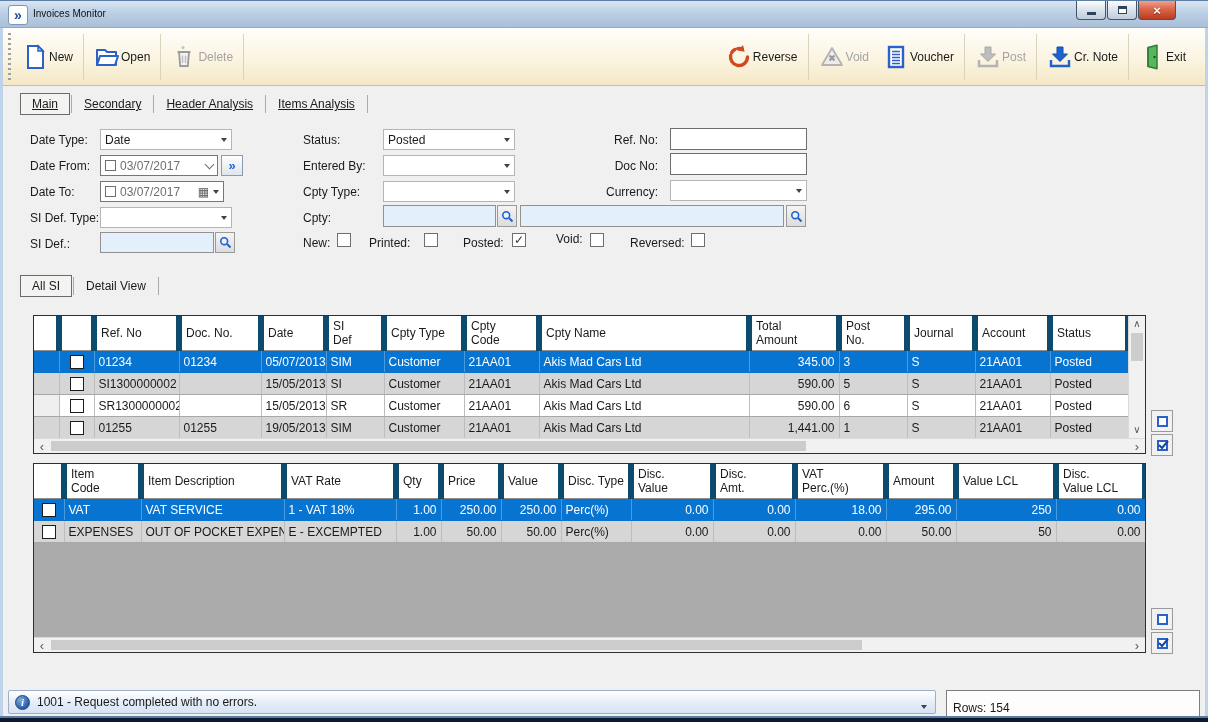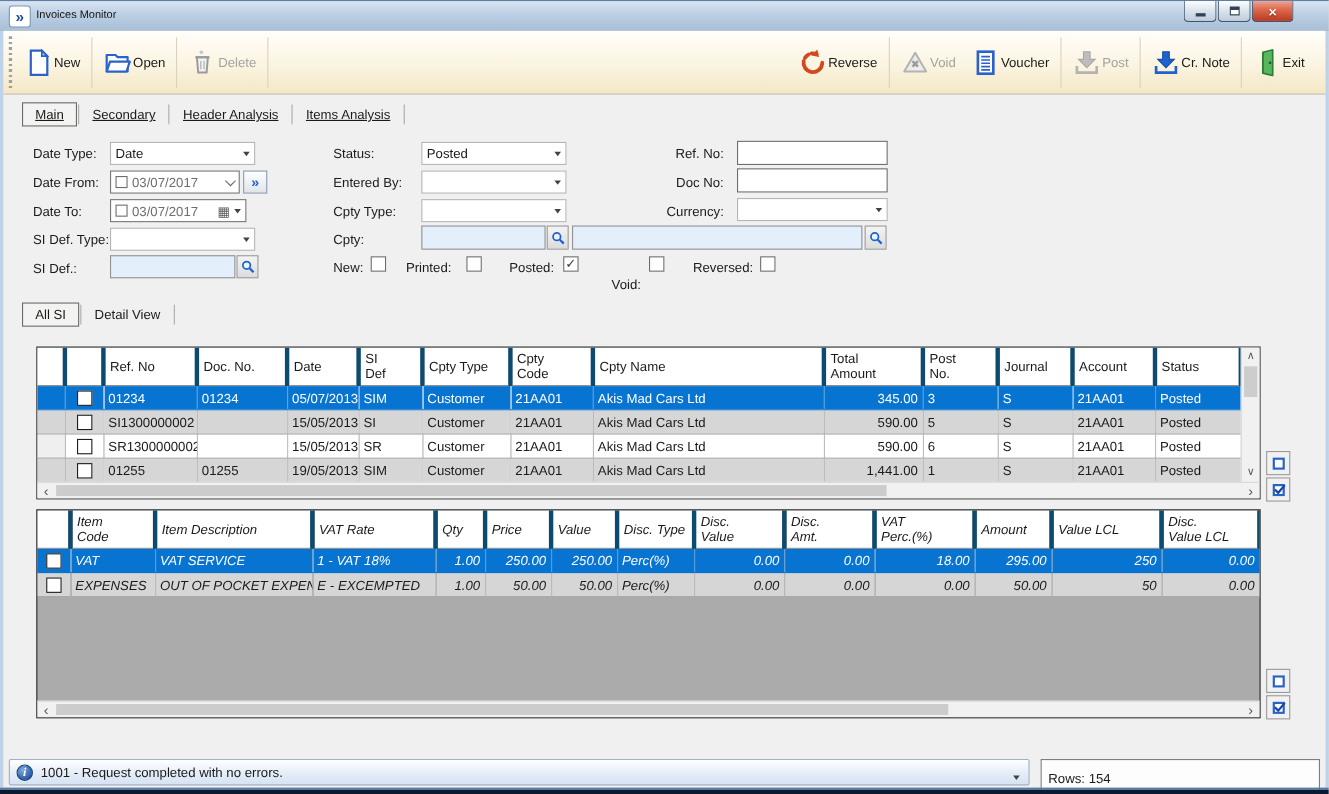--- a/index.html
+++ b/index.html
@@ -65,21 +65,21 @@
   .whiteinput{position:absolute;background:#fff;border:1px solid #6e6e6e;box-sizing:border-box;}
   .flagcb{position:absolute;width:14px;height:14px;background:#fff;border:1px solid #6e6e6e;box-sizing:border-box;
     display:flex;align-items:center;justify-content:center;}
   .flagcb.checked::after{content:"\2713";font-size:12px;color:#3d3d3d;line-height:1;}
 
   
   .gridbox{position:absolute;border:1px solid #2f2f2f;box-sizing:border-box;background:#f0f0f0;}
   .tablewrap{position:absolute;left:0;top:0;overflow:hidden;}
   table.grid{border-collapse:collapse;table-layout:fixed;font-size:12px;}
   table.grid th{background:#fff;font-weight:normal;text-align:left;padding:1px 4px;
-    border-right:4px solid #0c4a6e;border-bottom:1px solid #8e8e8e;white-space:pre-line;
+    border-right:6px solid #0c4a6e;border-bottom:1px solid #8e8e8e;white-space:pre-line;
     height:32px;vertical-align:middle;line-height:14px;overflow:hidden;}
   table.grid td{padding:1px 4px;border-right:1px solid #bdbdbd;border-bottom:1px solid #a8a8a8;
     height:19px;white-space:nowrap;overflow:hidden;background:#fff;vertical-align:middle;}
   table.grid tr.alt td{background:#d6d6d6;}
   table.grid tr.sel td{background:#0874d1;color:#fff;border-right-color:#4a9ade;border-bottom-color:#0874d1;}
   table.grid td.r{text-align:right;}
   table.grid td.ind{background:#efefef;}
   table.grid tr.sel td.ind{background:#0874d1;}
   td.cbcell{text-align:center;padding:1px 0;}
   .cbx{display:inline-block;width:12px;height:12px;background:#fff;border:1px solid #1c1c1c;vertical-align:middle;}
@@ -322,21 +322,21 @@
           <line x1="8" y1="8" x2="11.5" y2="11.5" stroke="#1e62d0" stroke-width="2"></line>
         </svg>
     </button>
 
     <span class="flabel" style="left:303px;top:236px;">New:</span>
     <span class="flagcb flag" style="left:337px;top:233px;"></span>
     <span class="flabel" style="left:369px;top:236px;">Printed:</span>
     <span class="flagcb flag" style="left:424px;top:233px;"></span>
     <span class="flabel" style="left:463px;top:236px;">Posted:</span>
     <span class="flagcb flag checked" style="left:512px;top:233px;"></span>
-    <span class="flabel" style="left:556px;top:252px;">Void:</span>
+    <span class="flabel" style="left:556px;top:232px;">Void:</span>
     <span class="flagcb flag" style="left:590px;top:233px;"></span>
     <span class="flabel" style="left:630px;top:236px;">Reversed:</span>
     <span class="flagcb flag" style="left:691px;top:233px;"></span>
 
     <span class="flabel r" style="left:583px;top:133px;width:75px;">Ref. No:</span>
     <div class="whiteinput" style="left:670px;top:128px;width:137px;height:22px;"></div>
     <span class="flabel r" style="left:583px;top:159px;width:75px;">Doc No:</span>
     <div class="whiteinput" style="left:670px;top:153px;width:137px;height:22px;"></div>
     <span class="flabel r" style="left:583px;top:185px;width:75px;">Currency:</span>
     <div class="combo" style="left:670px;top:180px;width:137px;height:21px;">
@@ -476,21 +476,21 @@
       <span class="bluesq"></span>
     </div>
   <div class="sqbtn" style="left:1151px;top:434px;">
     <span class="bluesq"></span>
     <svg class="sqcheck" width="14" height="14" viewBox="0 0 14 14">
         <path d="M4 7l3 3 6-7" stroke="#16479e" stroke-width="2" fill="none"></path>
       </svg>
   </div>
 
   <div class="gridbox" style="left:33px;top:463px;width:1113px;height:190px;background:#ababab;">
-    <div class="tablewrap" style="right:0;bottom:15px;font-style:italic;">
+    <div class="tablewrap" style="right:0;bottom:15px;">
       <table class="grid" id="t2" style="width: 1111px;">
           <colgroup>
             <col style="width: 30px;">
             <col style="width: 77px;">
             <col style="width: 143px;">
             <col style="width: 112px;">
             <col style="width: 45px;">
             <col style="width: 60px;">
             <col style="width: 60px;">
             <col style="width: 70px;">

